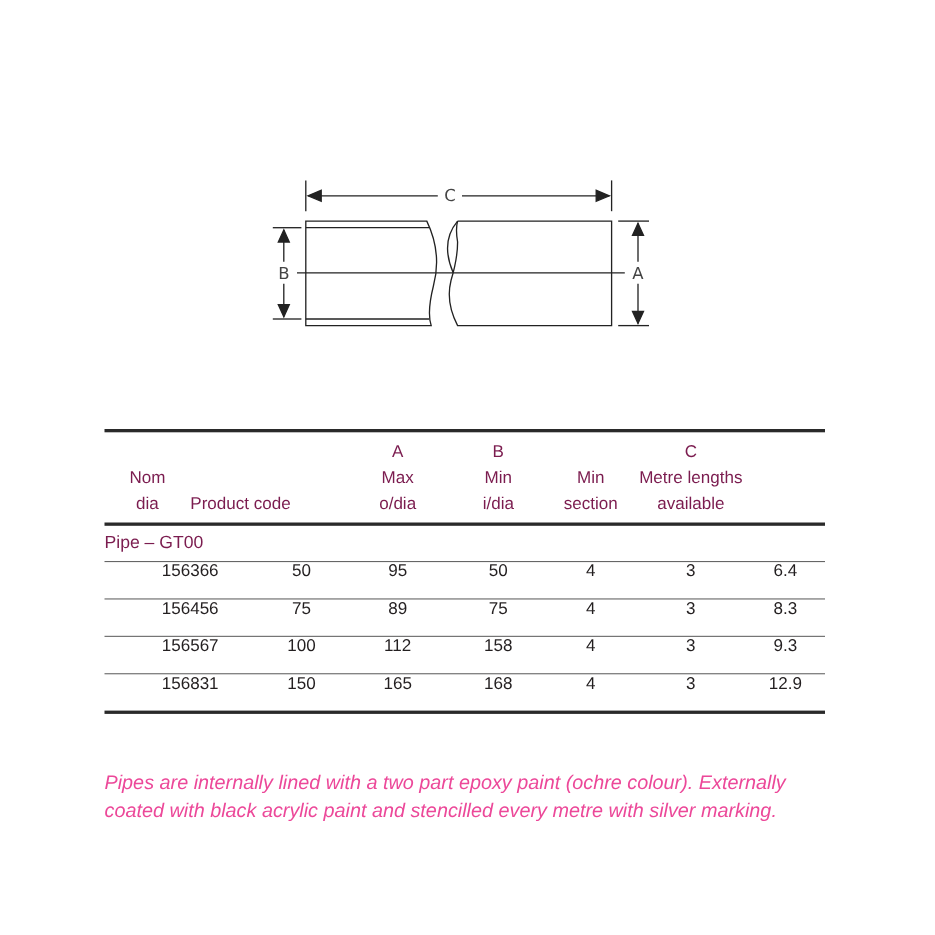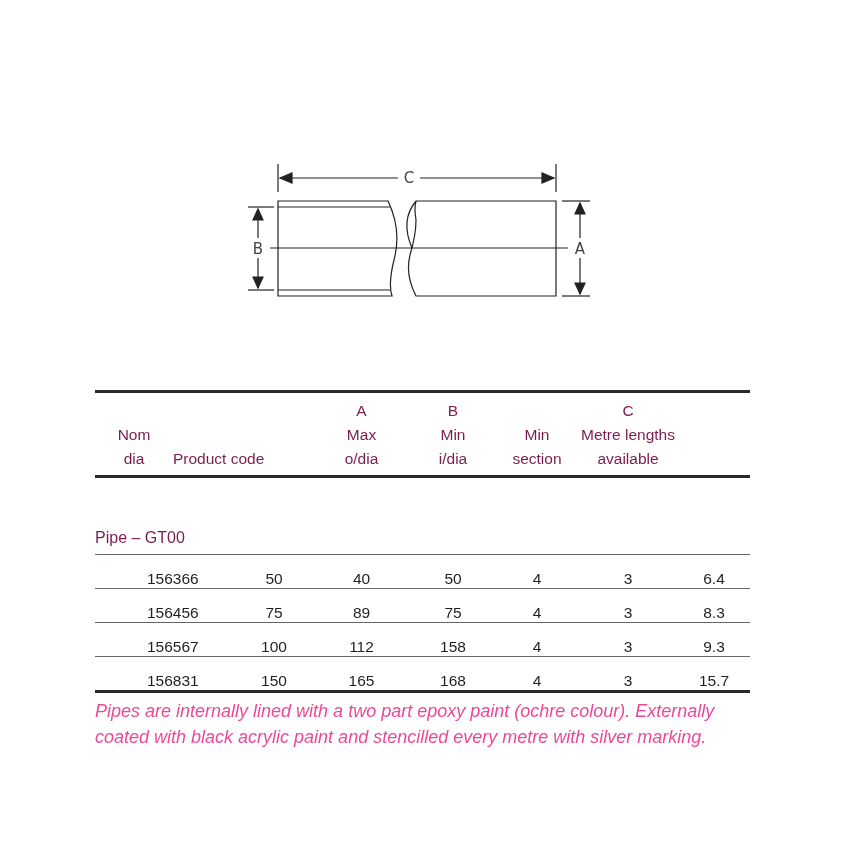--- a/index.html
+++ b/index.html
@@ -15,22 +15,22 @@
   .hdr { display:flex; align-items:flex-end; height:82px; box-sizing:border-box; padding-bottom:4px; }
   .hcell { color:#7b1c4f; font-size:15.5px; line-height:24px; text-align:center; font-stretch:condensed; }
   .hcell span { display:block; }
   .c0 { width:140px; text-align:left; }
   .c1 { width:78px; }
   .c2 { width:97px; }
   .c3 { width:86px; }
   .c4 { width:82px; }
   .c5 { width:100px; }
   .c6 { width:72px; }
-  .group-row { height:32px; line-height:32px; color:#7b1c4f; font-size:16px;margin-top:44px; }
-  .row { display:flex; height:33px; align-items:flex-end; font-size:15.5px; color:#231f20; }
+  .group-row { height:32px; line-height:32px; color:#7b1c4f; font-size:16px; }
+  .row { display:flex; height:33px; align-items:flex-start; font-size:15.5px; color:#231f20; }
   .row .cell { text-align:center; }
   .row .c0 { text-align:left; padding-left:52px; box-sizing:border-box; }
   .note { position:absolute; left:95px; top:680px; width:670px; font-size:18px; line-height:26px;
           font-style:italic; color:#ec4899; }
 </style>
 </head>
 <body>
 
 <div class="diagram">
   <svg viewBox="0 0 380 150">
@@ -102,21 +102,21 @@
         <span>available</span>
       </div>
   </div>
   <div class="rule-thick"></div>
   <div class="group-row">Pipe – GT00</div>
   <div class="rule-thin"></div>
 
   <div class="row">
     <div class="cell c0">156366</div>
     <div class="cell c1">50</div>
-    <div class="cell c2">40</div>
+    <div class="cell c2">95</div>
     <div class="cell c3">50</div>
     <div class="cell c4">4</div>
     <div class="cell c5">3</div>
     <div class="cell c6">6.4</div>
   </div>
   <div class="rule-thin"></div>
   <div class="row">
     <div class="cell c0">156456</div>
     <div class="cell c1">75</div>
     <div class="cell c2">89</div>
@@ -136,18 +136,18 @@
     <div class="cell c6">9.3</div>
   </div>
   <div class="rule-thin"></div>
   <div class="row">
     <div class="cell c0">156831</div>
     <div class="cell c1">150</div>
     <div class="cell c2">165</div>
     <div class="cell c3">168</div>
     <div class="cell c4">4</div>
     <div class="cell c5">3</div>
-    <div class="cell c6">15.7</div>
+    <div class="cell c6">12.9</div>
   </div>
   <div class="rule-thick"></div>
 </div>
 
 <p class="note">Pipes are internally lined with a two part epoxy paint (ochre colour). Externally coated with black acrylic paint and stencilled every metre with silver marking.</p>
 
 </body></html>

